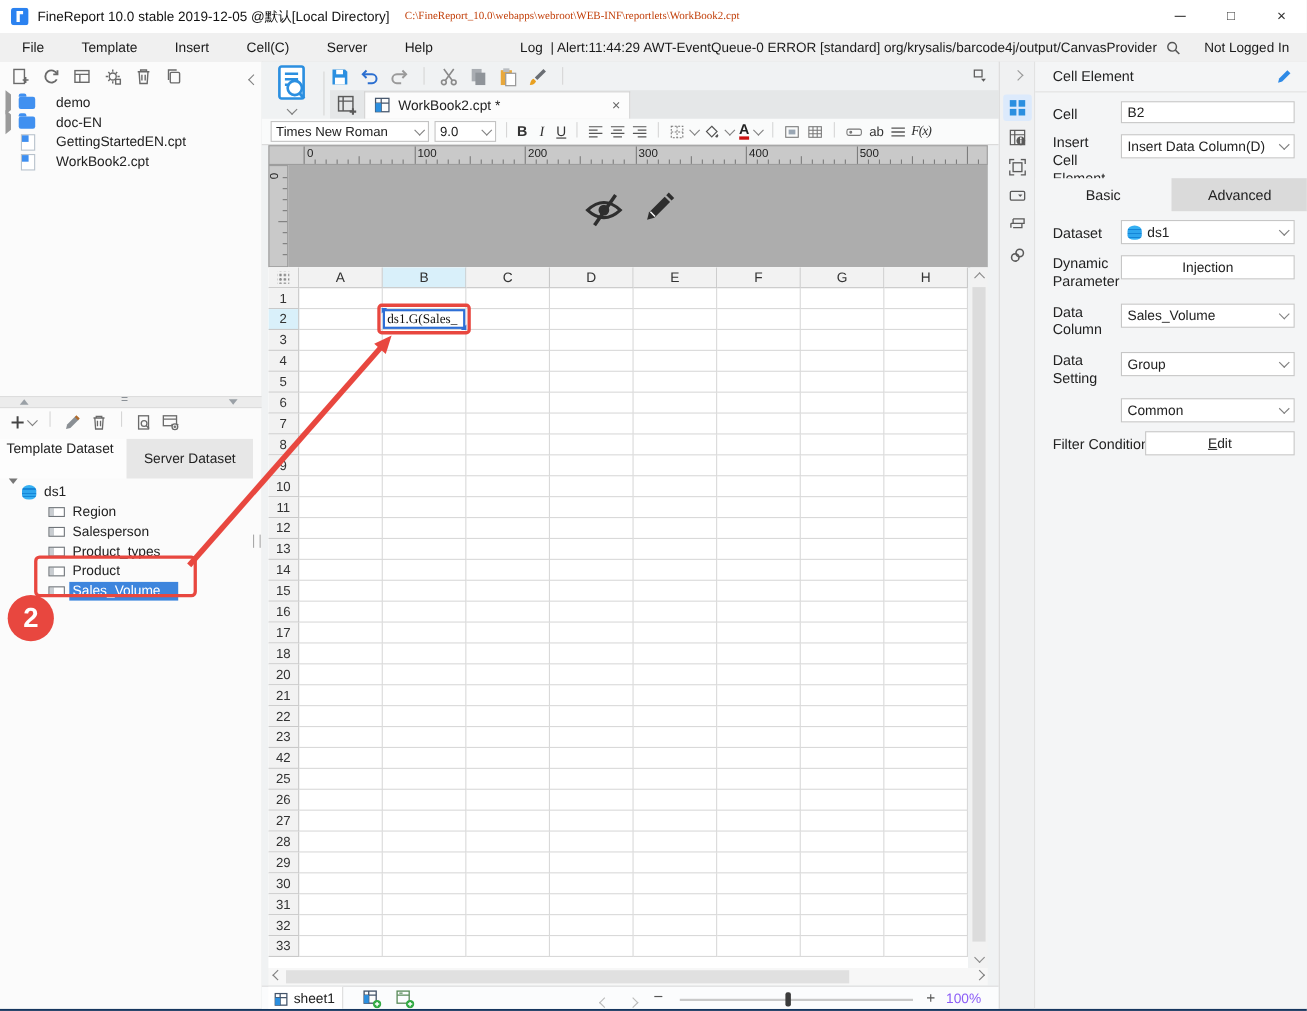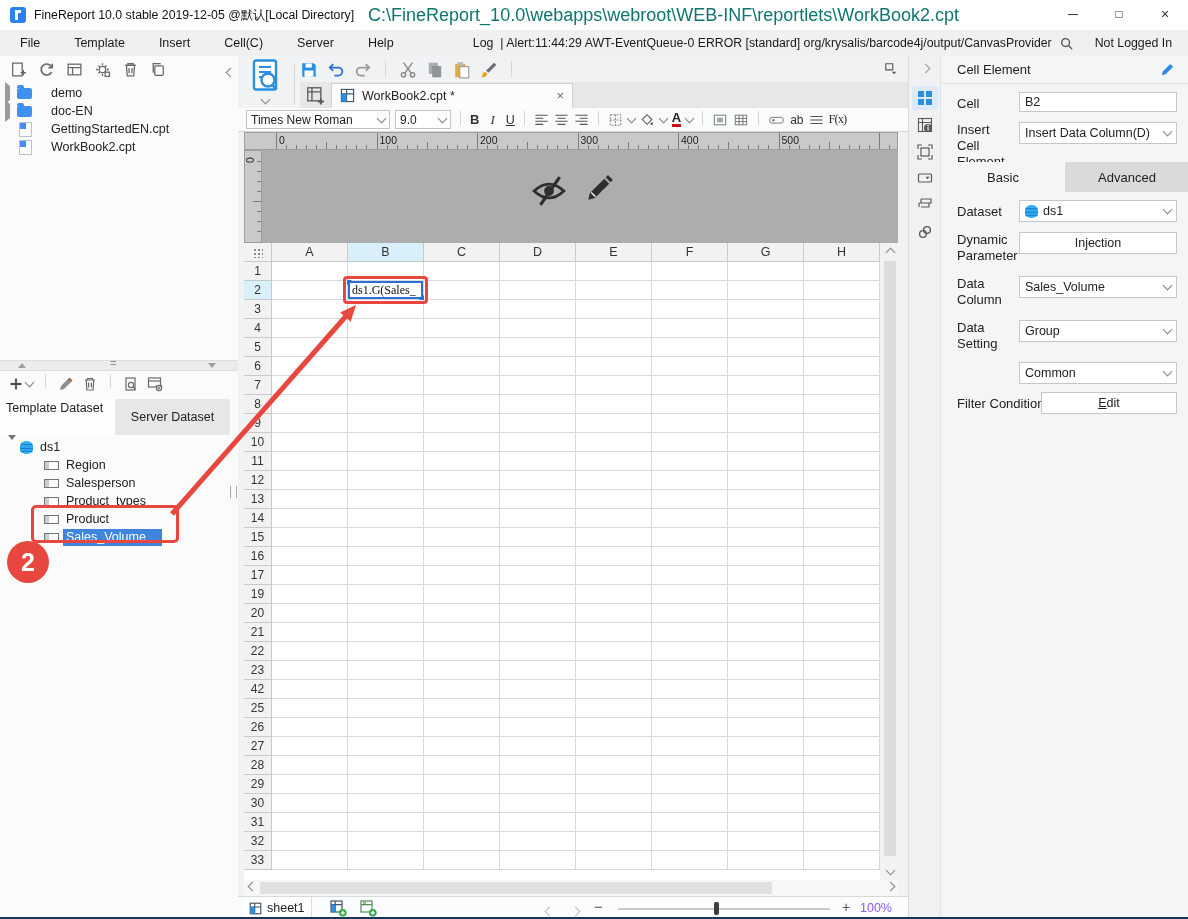--- a/index.html
+++ b/index.html
@@ -6,21 +6,21 @@
   body{width:1188px;height:919px;position:relative;overflow:hidden;
        font-family:"Liberation Sans",sans-serif;font-size:12.5px;color:#222;
        background:#f0f0f0;border-bottom:2px solid #16365f;box-sizing:border-box;}
   .abs{position:absolute;}
   .flex{display:flex;align-items:center;}
   svg{display:block;}
   .sep-v{width:1px;background:#d6d6d6;align-self:stretch;margin:3px 4px;}
   
   #titlebar{left:0;top:0;width:1188px;height:30px;background:#fff;border-bottom:1px solid #e3e3e3;}
   #titlebar .t1{margin-left:34px;line-height:30px;font-size:12.3px;color:#111;white-space:nowrap;}
-  #titlebar .t2{margin-left:14px;line-height:30px;font-size:18px;color:#0f766e;white-space:nowrap;}
+  #titlebar .t2{margin-left:14px;line-height:30px;font-size:10px;color:#c2410c;white-space:nowrap;font-family:Liberation Serif, serif;}
   .win-btn{position:absolute;top:0;width:46px;height:30px;line-height:28px;text-align:center;color:#333;font-size:14px;}
   
   #menubar{left:0;top:30px;width:1188px;height:26px;background:#f0f0f0;border-bottom:1px solid #e0e0e0;display:flex;align-items:center;}
   #menu-items{display:flex;gap:34px;padding-left:20px;}
   .menu-item{color:#1a1a1a;}
   #menu-right{margin-left:auto;display:flex;align-items:center;gap:7px;padding-right:10px;color:#1a1a1a;font-size:12.3px;white-space:nowrap;}
   #login-label{margin-left:14px;margin-right:6px;}
   
   #left-panel{left:0;top:56px;width:238px;height:863px;background:#fbfbfb;border-right:1px solid #d8d8d8;}
   .lp-toolbar{position:absolute;left:0;top:0;width:100%;height:26px;display:flex;align-items:center;gap:11px;padding-left:10px;box-sizing:border-box;}
@@ -65,21 +65,21 @@
   #taboverflow-btn{position:absolute;right:10px;top:6px;}
   #c-format{position:absolute;left:0;top:52px;width:100%;height:24px;background:#fafbfb;border-bottom:1px solid #d8d8d8;display:flex;align-items:center;padding-left:8px;box-sizing:border-box;gap:5px;}
   .fselect{background:#fff;border:1px solid #c3c3c3;height:17px;display:flex;align-items:center;padding:0 4px;font-size:12px;color:#222;}
   .chev{width:6px;height:6px;border-right:1.4px solid #808080;border-bottom:1.4px solid #808080;display:inline-block;transform:rotate(45deg);margin-top:-3px;}
   .chev-u{transform:rotate(-135deg);margin-top:3px;}
   .chev-l{transform:rotate(135deg);}
   .chev-r{transform:rotate(-45deg);}
   .fmt-b{font-weight:bold;font-size:13px;color:#333;}
   .fmt-i{font-style:italic;font-family:"Liberation Serif",serif;font-size:13px;color:#333;}
   .fmt-u{text-decoration:underline;font-size:12.5px;color:#333;}
-  .fmt-fx{font-family:"Liberation Serif",serif;font-size:12.5px;color:#333;letter-spacing:-1px;}
+  .fmt-fx{font-style:italic;font-family:"Liberation Serif",serif;font-size:12.5px;color:#333;letter-spacing:-1px;}
   .fmt-ab{font-size:12px;color:#333;}
   .fontA{font-weight:bold;font-size:13px;color:#222;border-bottom:3px solid #cc1111;line-height:12px;}
   #c-ruler{position:absolute;left:6px;top:76px;width:654px;height:18px;background:#c9c9c9;border:1px solid #9d9d9d;box-sizing:border-box;overflow:hidden;}
   .rtick{position:absolute;bottom:0;width:1px;background:#7c7c7c;}
   .rlabel{position:absolute;top:1px;font-size:10.5px;color:#222;}
   #c-canvas{position:absolute;left:6px;top:94px;width:654px;height:93px;}
   #vruler{position:absolute;left:0;top:0;width:18px;height:93px;background:#c9c9c9;border:1px solid #9d9d9d;box-sizing:border-box;}
   #vruler .num{position:absolute;left:2px;top:3px;font-size:10.5px;color:#222;transform:rotate(-90deg);transform-origin:center;}
   .vtick{position:absolute;right:0;height:1px;background:#7c7c7c;}
   #page-area{position:absolute;left:18px;top:0;right:0;height:93px;background:#adadad;}
@@ -722,21 +722,21 @@
         <div class="g-cell"></div>
         <div class="g-cell"></div>
         <div class="g-cell"></div>
         <div class="g-cell"></div>
         <div class="g-cell"></div>
         <div class="g-cell"></div>
         <div class="g-cell"></div>
         <div class="g-cell"></div>
       </div>
       <div class="g-row">
-        <div class="g-rowhead">19</div>
+        <div class="g-rowhead">18</div>
         <div class="g-cell"></div>
         <div class="g-cell"></div>
         <div class="g-cell"></div>
         <div class="g-cell"></div>
         <div class="g-cell"></div>
         <div class="g-cell"></div>
         <div class="g-cell"></div>
         <div class="g-cell"></div>
       </div>
       <div class="g-row">

